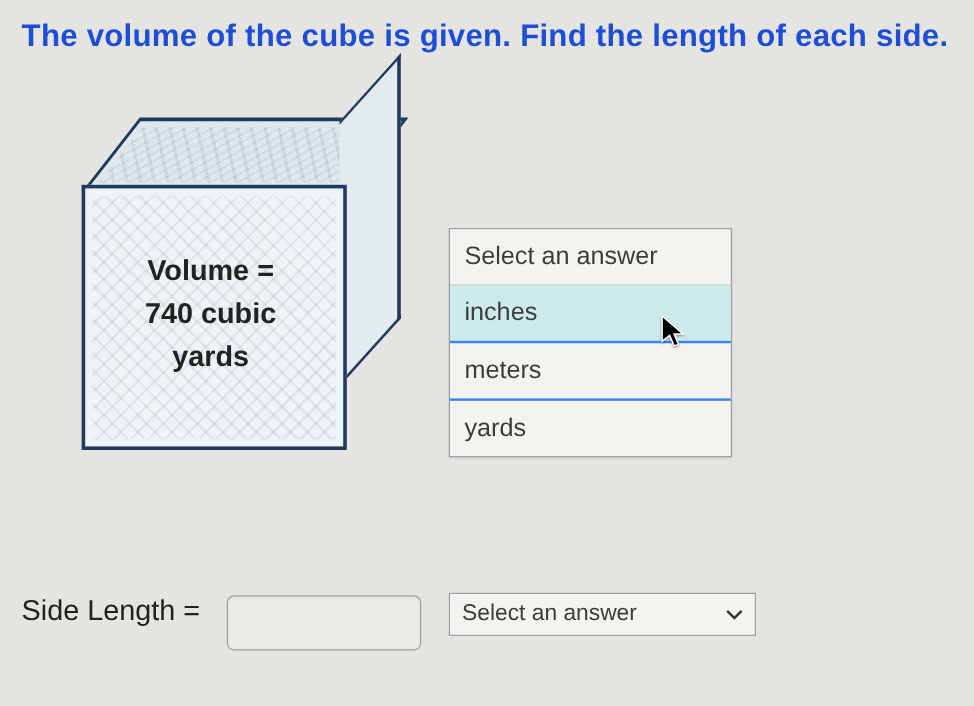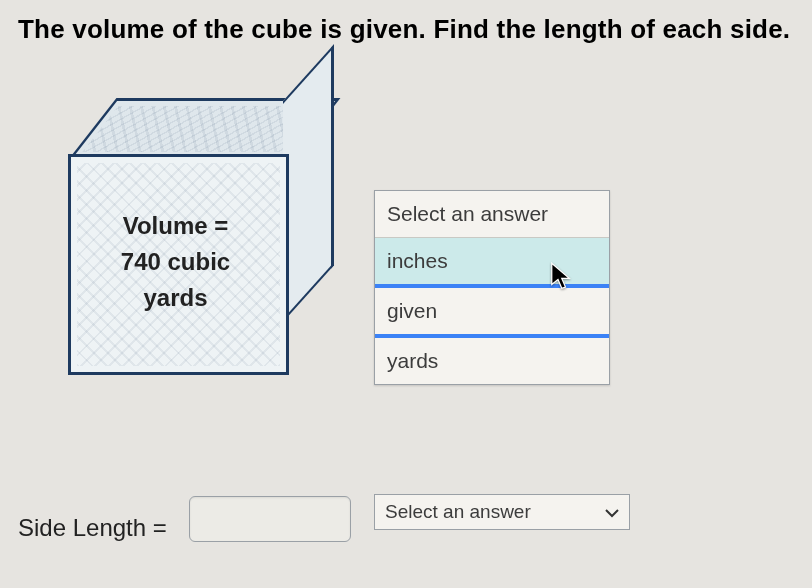--- a/index.html
+++ b/index.html
@@ -1,17 +1,17 @@
 <!DOCTYPE html>
 <html><head>
 <meta charset="utf-8">
 <style>
   html,body{margin:0;padding:0;width:812px;height:588px;background:#e6e4e0;font-family:Arial,Helvetica,sans-serif;overflow:hidden}
   .wrap{padding:14px 18px 0 18px;position:relative;height:100%;box-sizing:border-box}
-  .question{font-size:26px;font-weight:700;color:#000000;letter-spacing:.2px}
+  .question{font-size:26px;font-weight:700;color:#1d4ed8;letter-spacing:.2px}
 
   
   .cube-area{position:absolute;left:48px;top:98px;width:280px;height:280px}
   .cube-back-top{position:absolute;left:20px;top:0;width:218px;height:56px;
     transform:skewX(-38deg);transform-origin:bottom left;
     background:#dfe7ec;border:3px solid #1e3a5f}
   .cube-back-top::after{content:"";position:absolute;inset:5px;
     background-image:
       repeating-linear-gradient(45deg,rgba(30,58,95,.08) 0 2px,transparent 2px 8px),
       repeating-linear-gradient(-45deg,rgba(30,58,95,.08) 0 2px,transparent 2px 8px)}
@@ -25,26 +25,26 @@
       repeating-linear-gradient(45deg,rgba(30,58,95,.07) 0 2px,transparent 2px 10px),
       repeating-linear-gradient(-45deg,rgba(30,58,95,.07) 0 2px,transparent 2px 10px)}
   .cube-label{position:absolute;left:20px;top:56px;width:215px;height:215px;
     display:flex;flex-direction:column;align-items:center;justify-content:center;
     font-size:24px;font-weight:700;color:#222;text-align:right;line-height:1.5}
 
   
   .dd-open{position:absolute;left:374px;top:190px;width:234px;
     background:#f5f3ef;border:1px solid #9aa0a6;box-shadow:0 1px 2px rgba(0,0,0,.15)}
   .dd-header{padding:11px 12px;font-size:21px;color:#3c3c3c;border-bottom:1px solid #c9c9c4}
-  .dd-opt{padding:11px 12px;font-size:21px;color:#3c3c3c;border-bottom:4px solid #3b82f6;position:relative}
+  .dd-opt{padding:11px 12px;font-size:21px;color:#3c3c3c;border-bottom:2px solid #3b82f6;position:relative}
   .dd-opt:last-child{border-bottom:none}
   .dd-opt.hover{background:#cceaea}
 
   
-  .answer-row{position:absolute;left:18px;top:496px;display:flex;align-items:flex-end;gap:22px}
+  .answer-row{position:absolute;left:18px;top:496px;display:flex;align-items:flex-start;gap:22px}
   .ans-label{font-size:24px;color:#222}
   .ans-input{width:160px;height:44px;border:1px solid #9aa0a6;border-radius:6px;
     background:#ecebe6;box-shadow:inset 0 1px 2px rgba(0,0,0,.08)}
   .dd-collapsed{position:absolute;left:374px;top:494px;width:234px;height:34px;
     border:1px solid #9aa0a6;background:#f5f3ef;display:flex;align-items:center;
     padding:0 10px;font-size:19px;color:#3c3c3c}
   .dd-collapsed .chev{margin-left:auto}
 
   .cursor{position:absolute;left:550px;top:262px;pointer-events:none}
   .cursor svg{width:26px;height:30px;filter:drop-shadow(0 1px 1px rgba(0,0,0,.4))}
@@ -62,21 +62,21 @@
     <div class="cube-label">
       <div>Volume =</div>
       <div>740 cubic</div>
       <div>yards</div>
     </div>
   </div>
 
   <div class="dd-open">
     <div class="dd-header">Select an answer</div>
     <div class="dd-opt hover">inches</div>
-    <div class="dd-opt">given</div>
+    <div class="dd-opt">meters</div>
     <div class="dd-opt">yards</div>
   </div>
 
   <div class="answer-row">
     <span class="ans-label">Side Length =</span>
     <div class="ans-input"></div>
   </div>
 
   <div class="dd-collapsed">
     <span>Select an answer</span>

